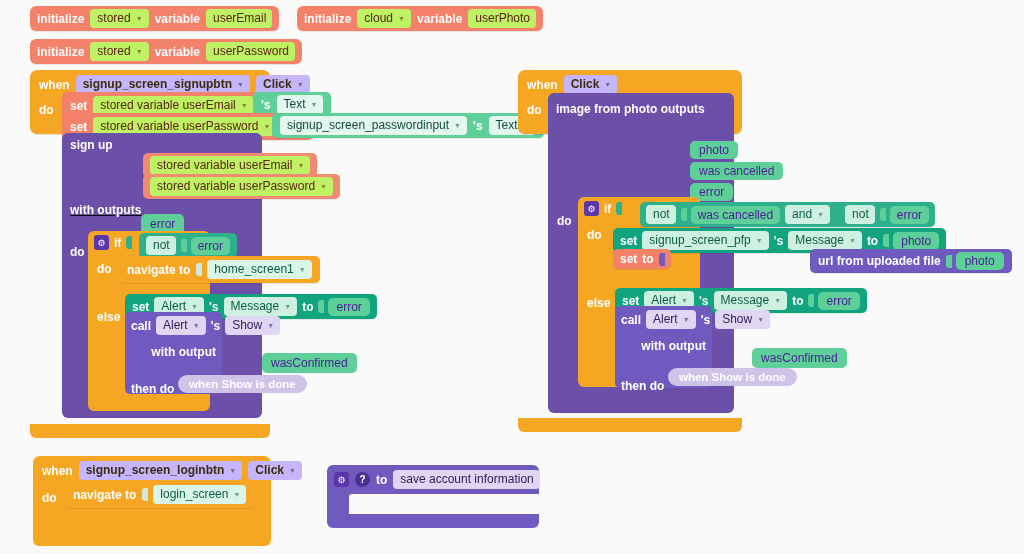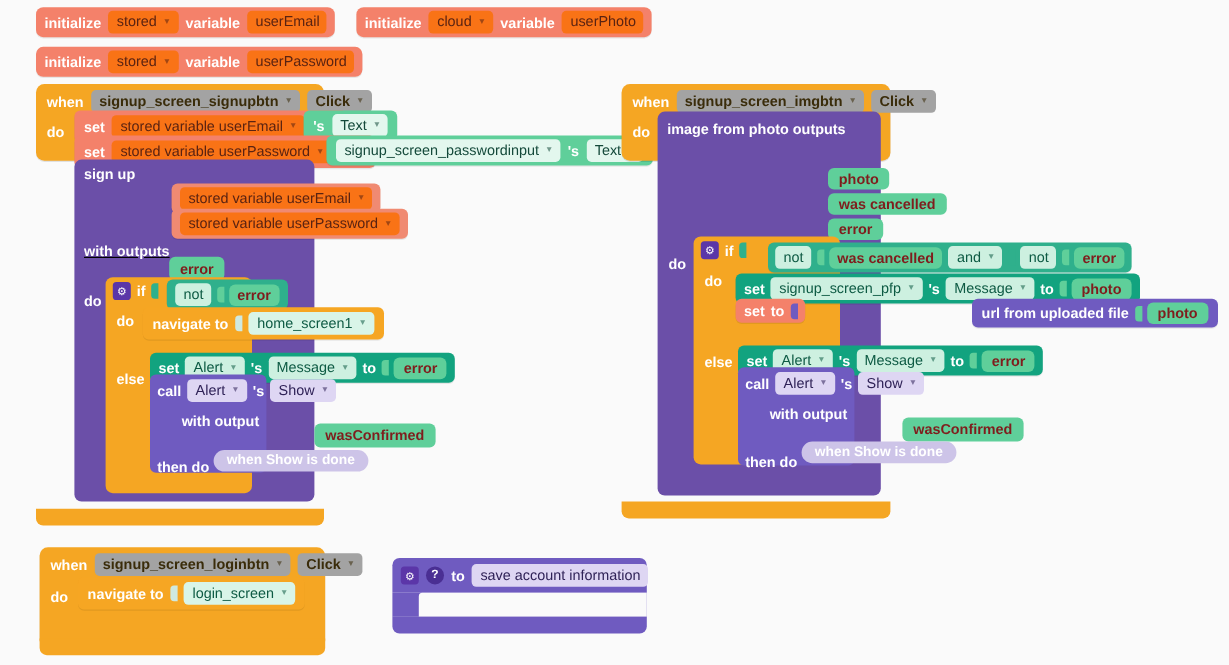--- a/index.html
+++ b/index.html
@@ -54,33 +54,33 @@
     display: inline-flex; align-items: center; gap: 4px;
     padding: 2px 6px 2px 7px;
     border-radius: 4px;
     font-size: 12px;
     white-space: nowrap;
     line-height: 15px;
   }
   .field .caret {
     font-size: 7px; opacity: .55; margin-left: 1px;
   }
-  .f-cream  { background: #a3a3a3; color: #3a2c0a; justify-content: center; }
-  .f-peach  { background: #f97316; color: #5a2312; }
+  .f-cream  { background: #c4b5fd; color: #3a2c0a; justify-content: center; }
+  .f-peach  { background: #bef264; color: #5a2312; }
   .f-mint   { background: #d9f5e8; color: #0d5a43; }
   .f-mintsol{ background: #cdf0e0; color: #0d5a43; }
   .f-lilac  { background: #ded6f3; color: #2f2257; }
   .f-mint2  { background: #e3f7ee; color: #14493a; }
 
   
   .rep {
     display: inline-flex; align-items: center;
     padding: 3px 9px;
     border-radius: 5px;
-    font-size: 12px; color: #7f1d1d; font-weight: 700;
+    font-size: 12px; color: #4c1d95; font-weight: 400;
     white-space: nowrap;
     position: relative;
   }
 
   
   .plug {
     width: 6px; height: 13px; border-radius: 3px 0 0 3px;
     flex: 0 0 auto; margin-right: -1px;
   }
 
@@ -338,24 +338,20 @@
     <div style="background:#cdc4e8; color:#fff; border-radius:12px; padding:3px 11px; font-size:11.5px; font-weight:600;">when Show is done</div>
   </div>
 
   <div class="blk c-orange" style="left:30px; top:424px; width:240px; height:14px; border-radius:0 0 6px 6px;"></div>
 
   <div class="blk" style="left:518px; top:70px; width:224px;">
     <div class="event" style="width:224px; padding-bottom:12px;">
       <div class="event-head">
         <span class="lbl">when</span>
         <span class="field f-cream">
-          <span>signup_screen_imgbtn</span>
-          <span class="caret">▼</span>
-        </span>
-        <span class="field f-cream">
           <span>Click</span>
           <span class="caret">▼</span>
         </span>
       </div>
       <div class="event-body">
         <span class="lbl" style="padding-top:4px;">do</span>
       </div>
     </div>
   </div>
 

